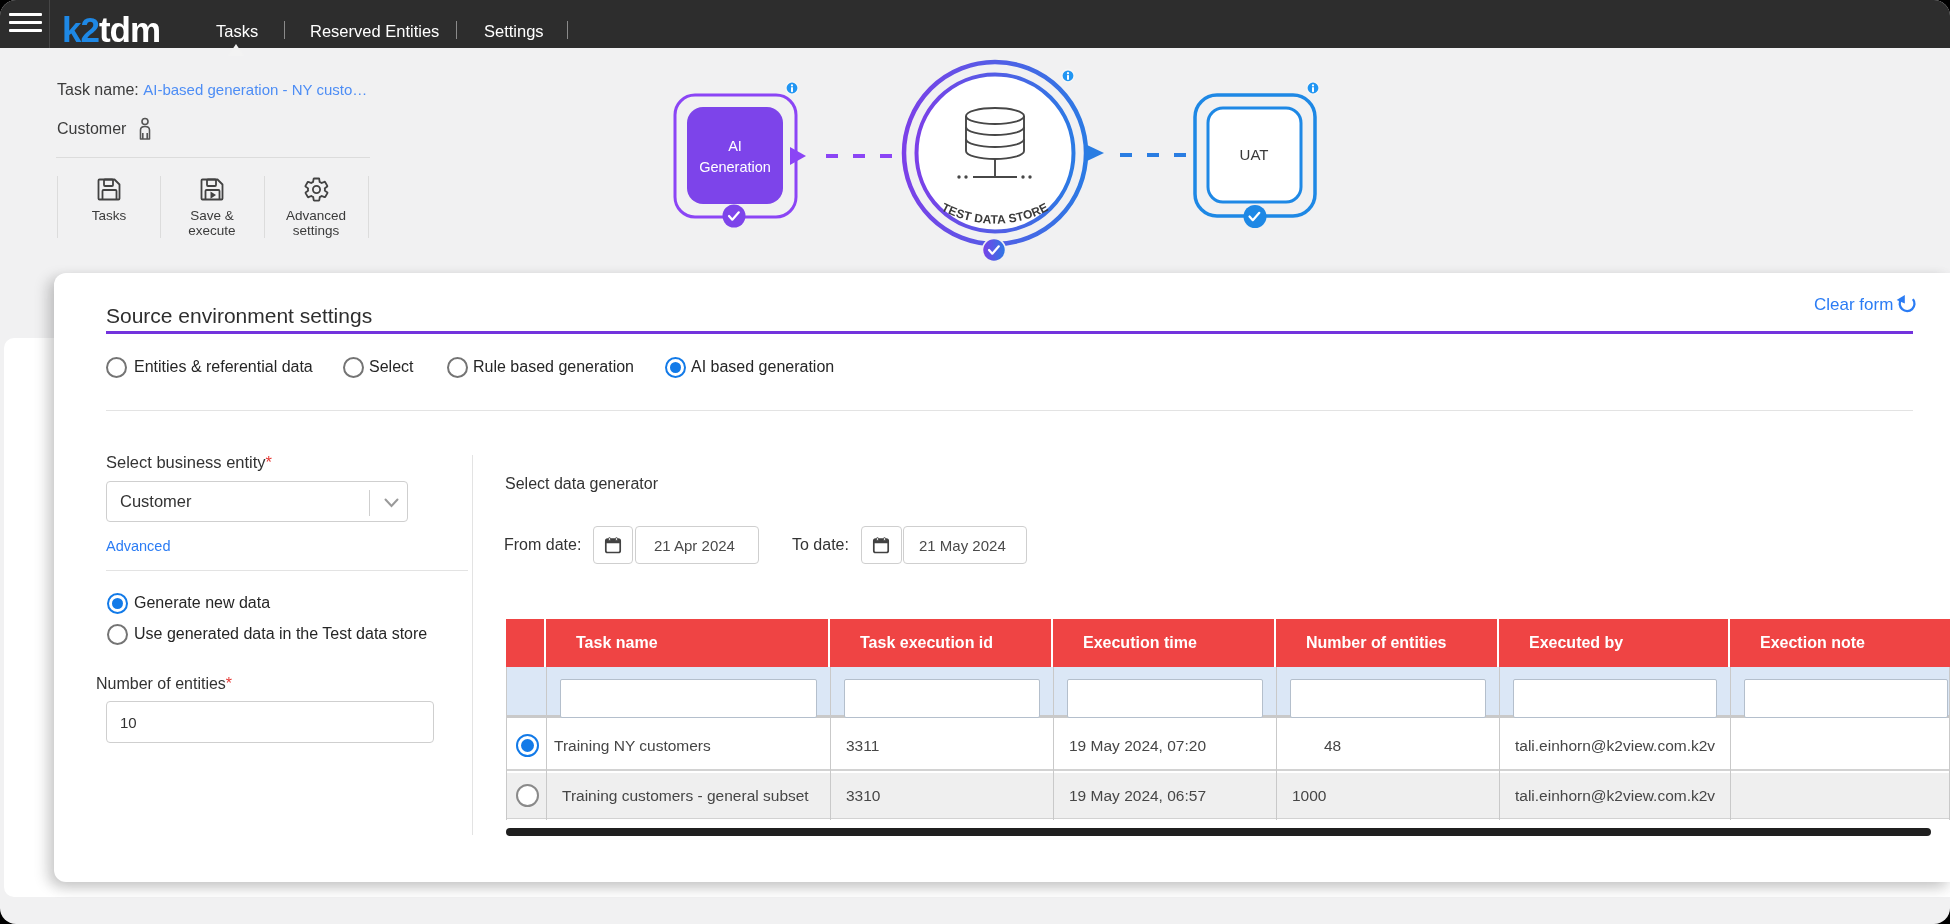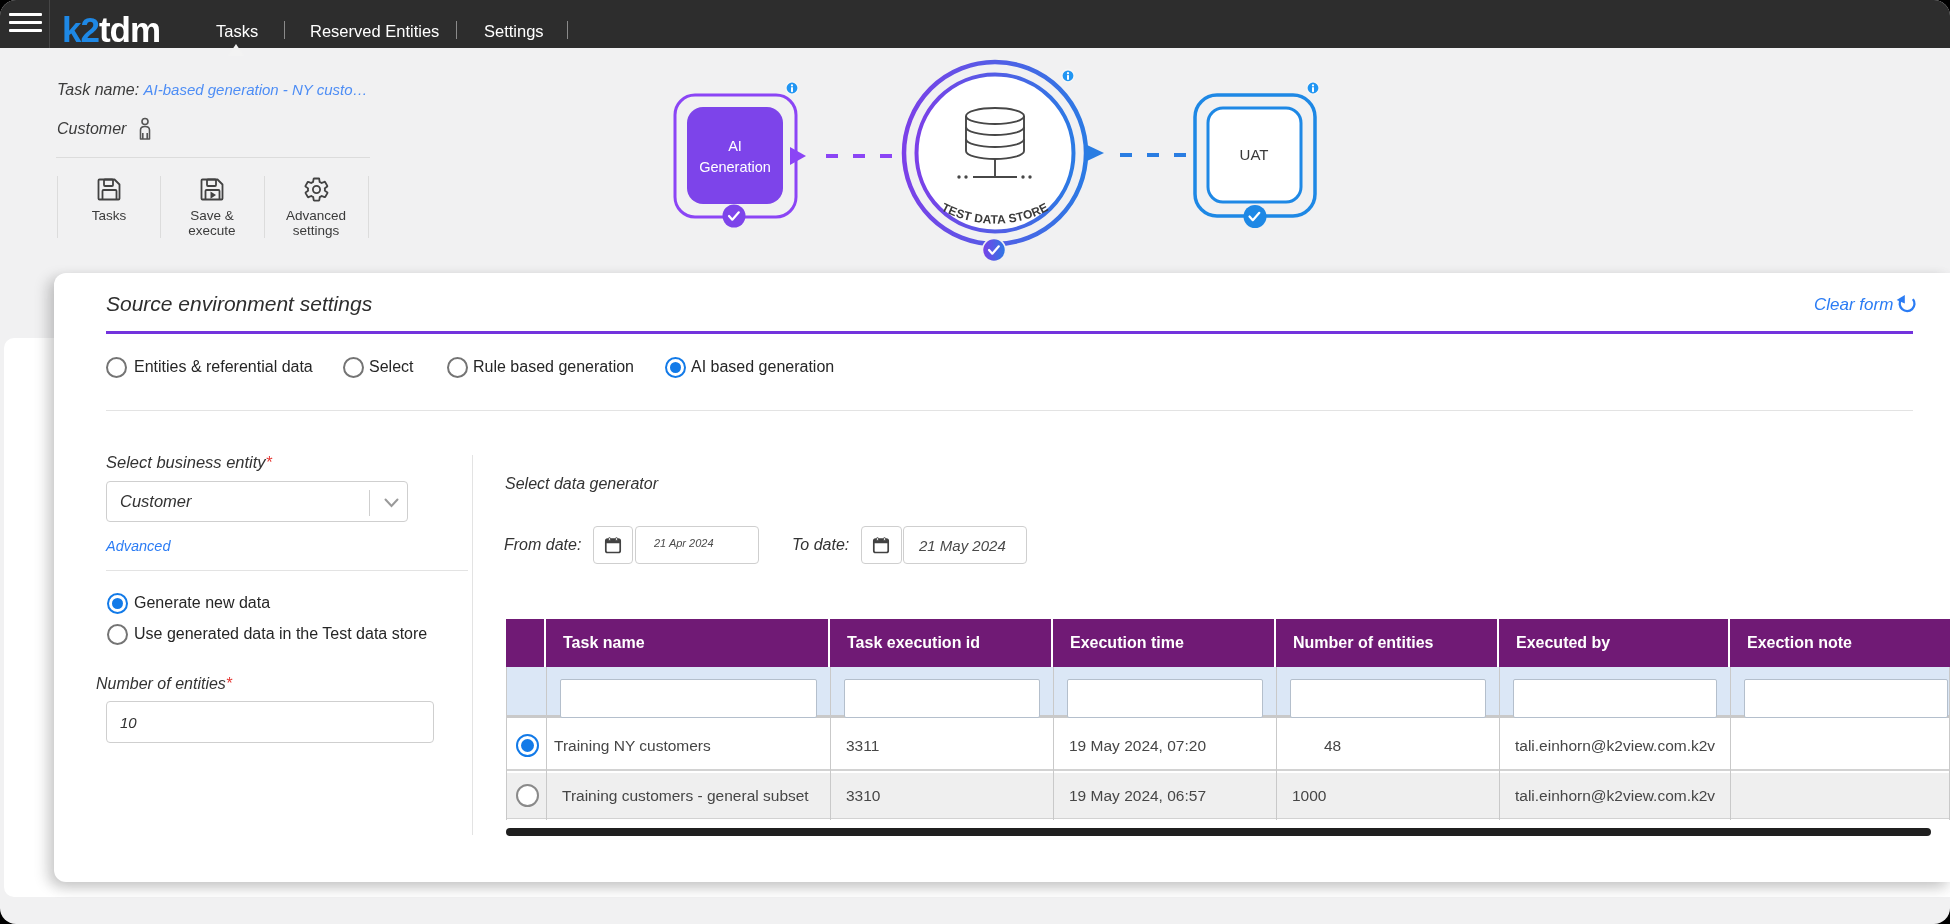--- a/index.html
+++ b/index.html
@@ -10,35 +10,35 @@
   
   #nav { position:absolute; left:0; top:0; width:1950px; height:48px; background:#2d2d2d; }
   .hline { position:absolute; left:9px; width:33px; height:3px; background:#fff; border-radius:1px; }
   #navsep { position:absolute; left:49px; top:0; width:1px; height:48px; background:#464646; }
   #logo { position:absolute; left:62px; top:10px; font-size:35px; font-weight:700; letter-spacing:-1px; color:#fff; }
   #logo .k2 { color:#1e88e5; }
   .navitem { position:absolute; top:22px; font-size:16.5px; font-weight:500; color:#fff; }
   .navbar-sep { position:absolute; top:21px; width:1px; height:18px; background:#8a8a8a; }
   #caret { position:absolute; left:228px; top:44px; width:0; height:0; border-left:8.5px solid transparent; border-right:8.5px solid transparent; border-bottom:12px solid #f3f3f3; }
   
-  .tx { position:absolute; white-space:nowrap;font-style:italic; }
+  .tx { position:absolute; white-space:nowrap; }
   .divh { position:absolute; height:1px; background:#dcdcdc; }
   .divv { position:absolute; width:1px; background:#dcdcdc; }
   .toollabel { position:absolute; font-size:13.5px; color:#3b3b3b; text-align:center; line-height:15px; }
   
   #underpanel { position:absolute; left:4px; top:338px; width:1946px; height:559px; background:#fff; border-radius:10px 0 0 10px; }
   #card { position:absolute; left:54px; top:273px; width:1896px; height:609px; background:#fff; border-radius:12px 0 0 12px; box-shadow:-8px 4px 14px rgba(0,0,0,0.14), 0 6px 14px rgba(0,0,0,0.12); }
   .radio { position:absolute; width:21px; height:21px; border:2px solid #747474; border-radius:50%; background:#fff; }
   .radio.sel { border-color:#127ae8; }
   .radio.sel::after { content:""; position:absolute; left:3px; top:3px; width:11px; height:11px; background:#127ae8; border-radius:50%; }
   .rlabel { position:absolute; font-size:16px; color:#262626; white-space:nowrap; }
   .field { position:absolute; border:1px solid #cfcfcf; border-radius:4px; background:#fff; }
   
   #tbl { position:absolute; left:506px; top:619px; }
-  .th { position:absolute; top:0; height:48px; background:#701a75; color:#fff; font-size:16px; font-weight:700; line-height:48px; padding-left:17px; }
+  .th { position:absolute; top:0; height:48px; background:#ef4444; color:#fff; font-size:16px; font-weight:700; line-height:48px; padding-left:30px; }
   .fc { position:absolute; top:48px; height:51px; background:#dbe7f6; border-bottom:3px solid #c9c9c9; }
   .fi { position:absolute; top:60px; height:39px; background:#fff; border:1px solid #b4bfcc; border-radius:2px; }
   .cell { position:absolute; font-size:15.5px; color:#464646; padding-left:16px; line-height:52px; white-space:nowrap; overflow:hidden; }
   .colsep { position:absolute; width:1px; background:#c9c9c9; }
   .trad { position:absolute; width:23px; height:23px; border:2px solid #8a8a8a; border-radius:50%; background:#fff; }
   .trad.sel { border-color:#127ae8; }
   .trad.sel::after { content:""; position:absolute; left:3px; top:3px; width:13px; height:13px; background:#127ae8; border-radius:50%; }
 </style>
 </head>
 <body>
@@ -161,21 +161,21 @@
           <circle r="6.2" fill="#2196f3" stroke="#f6f6f6" stroke-width="1.6"></circle>
           <circle cy="-2.6" r="1.1" fill="#fff"></circle>
           <rect x="-1" y="-1" width="2" height="5.2" rx="1" fill="#fff"></rect>
         </g>
     </g>
   </svg>
 
   <div id="underpanel"></div>
   <div id="card"></div>
 
-  <div class="tx" style="left:106px;top:292px;font-size:21px;color:#2e2e2e">Source environment settings</div>
+  <div class="tx" style="left:106px;top:304px;font-size:21px;color:#2e2e2e">Source environment settings</div>
   <div class="tx" style="left:1814px;top:295px;font-size:17px;color:#2b7cf4">Clear form</div>
   <svg class="abs" style="left:1896px;top:294px" width="20" height="20" viewBox="0 0 20 20">
     <path d="M16.9 5.1 A7.4 7.4 0 1 1 5.1 5.3" fill="none" stroke="#2b7cf4" stroke-width="2.3"></path>
     <path d="M8.8 1.0 L8.8 9.4 L0.6 5.9 Z" fill="#2b7cf4"></path>
   </svg>
   <div class="abs" style="left:106px;top:331px;width:1807px;height:3px;background:#7333dd"></div>
 
   <div class="radio" style="left:106px;top:357px"></div>
   <div class="rlabel" style="left:134px;top:358px">Entities &amp; referential data</div>
   <div class="radio" style="left:343px;top:357px"></div>
@@ -207,21 +207,21 @@
   <div class="tx" style="left:505px;top:475px;font-size:16px;color:#333">Select data generator</div>
   <div class="tx" style="left:504px;top:536px;font-size:16px;color:#333">From date:</div>
   <div class="field" style="left:593px;top:526px;width:40px;height:38px"></div>
   <svg class="abs" style="left:603px;top:535px" width="20" height="20" viewBox="0 0 20 20">
     <rect x="2.8" y="4" width="14.4" height="13.5" rx="1.8" fill="none" stroke="#424242" stroke-width="1.7"></rect>
     <path d="M2.8 5.8 a1.8 1.8 0 0 1 1.8 -1.8 h10.8 a1.8 1.8 0 0 1 1.8 1.8 v2.4 h-14.4 z" fill="#424242"></path>
     <rect x="5.6" y="2.6" width="1.8" height="3" rx="0.9" fill="#fff" stroke="#424242" stroke-width="0.9"></rect>
     <rect x="12.6" y="2.6" width="1.8" height="3" rx="0.9" fill="#fff" stroke="#424242" stroke-width="0.9"></rect>
   </svg>
   <div class="field" style="left:635px;top:526px;width:124px;height:38px"></div>
-  <div class="tx" style="left:654px;top:537px;font-size:11px;color:#4a4a4a">21 Apr 2024</div>
+  <div class="tx" style="left:654px;top:537px;font-size:15px;color:#4a4a4a">21 Apr 2024</div>
   <div class="tx" style="left:792px;top:536px;font-size:16px;color:#333">To date:</div>
   <div class="field" style="left:861px;top:526px;width:41px;height:38px"></div>
   <svg class="abs" style="left:871px;top:535px" width="20" height="20" viewBox="0 0 20 20">
     <rect x="2.8" y="4" width="14.4" height="13.5" rx="1.8" fill="none" stroke="#424242" stroke-width="1.7"></rect>
     <path d="M2.8 5.8 a1.8 1.8 0 0 1 1.8 -1.8 h10.8 a1.8 1.8 0 0 1 1.8 1.8 v2.4 h-14.4 z" fill="#424242"></path>
     <rect x="5.6" y="2.6" width="1.8" height="3" rx="0.9" fill="#fff" stroke="#424242" stroke-width="0.9"></rect>
     <rect x="12.6" y="2.6" width="1.8" height="3" rx="0.9" fill="#fff" stroke="#424242" stroke-width="0.9"></rect>
   </svg>
   <div class="field" style="left:903px;top:526px;width:124px;height:38px"></div>
   <div class="tx" style="left:919px;top:537px;font-size:15px;color:#4a4a4a">21 May 2024</div>

